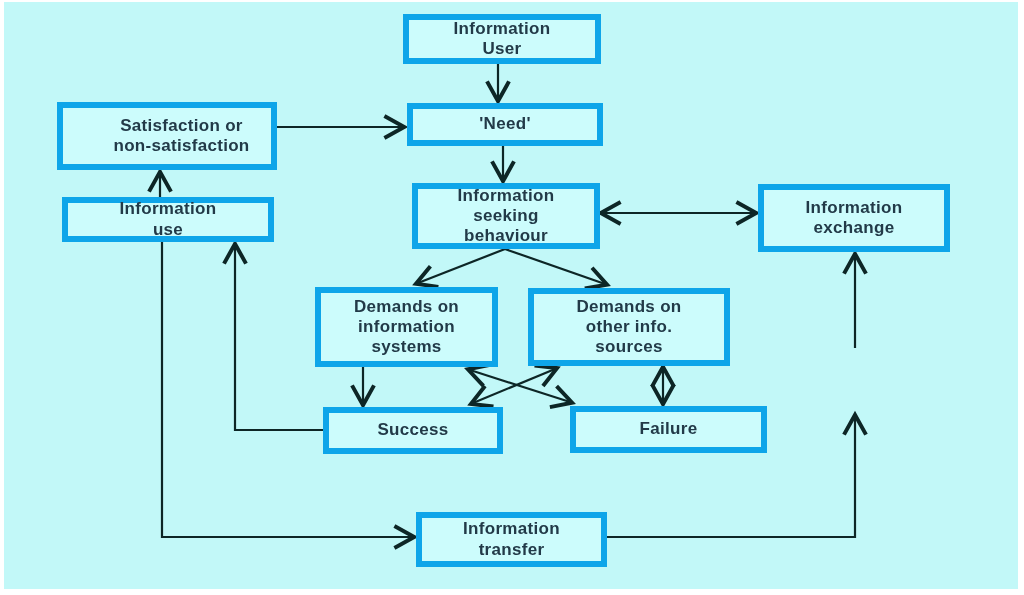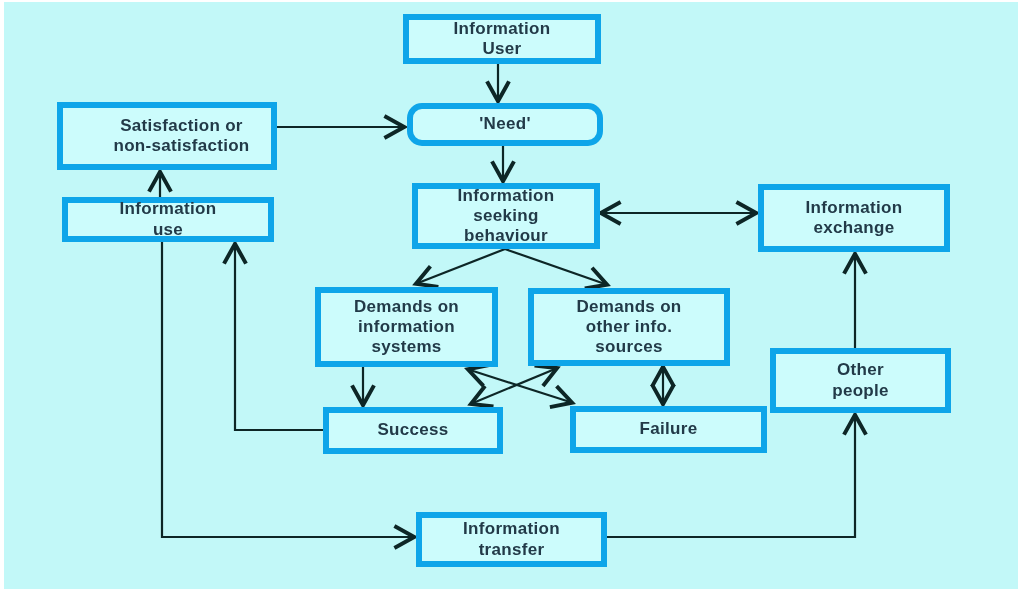--- a/index.html
+++ b/index.html
@@ -66,21 +66,21 @@
 
       <polyline points="607,537 855,537 855,417" marker-end="url(#ah)"></polyline>
 
       <line x1="855" y1="348" x2="855" y2="256" marker-end="url(#ah)"></line>
     </g>
   </svg>
 
   <div class="node" style="left:403px;top:14px;width:198px;height:50px;">Information
 User</div>
 
-  <div class="node" style="left:407px;top:103px;width:196px;height:43px;border-radius:15px;">'Need'</div>
+  <div class="node" style="left:407px;top:103px;width:196px;height:43px;">'Need'</div>
 
   <div class="node" style="left:57px;top:102px;width:220px;height:68px;padding-left:29px;">Satisfaction or
 non-satisfaction</div>
 
   <div class="node" style="left:62px;top:197px;width:212px;height:45px;">Information
 use</div>
 
   <div class="node" style="left:412px;top:183px;width:188px;height:66px;">Information
 seeking
 behaviour</div>
@@ -93,18 +93,16 @@
 systems</div>
 
   <div class="node" style="left:528px;top:288px;width:202px;height:78px;">Demands on
 other info.
 sources</div>
 
   <div class="node" style="left:323px;top:407px;width:180px;height:47px;">Success</div>
 
   <div class="node" style="left:533px;top:406px;width:197px;height:47px;margin-left:37px;">Failure</div>
 
-  <div class="node" style="left:770px;top:348px;width:181px;height:65px;">Other
-people</div>
 
   <div class="node" style="left:416px;top:512px;width:191px;height:55px;">Information
 transfer</div>
 </div>
 
 </body></html>

